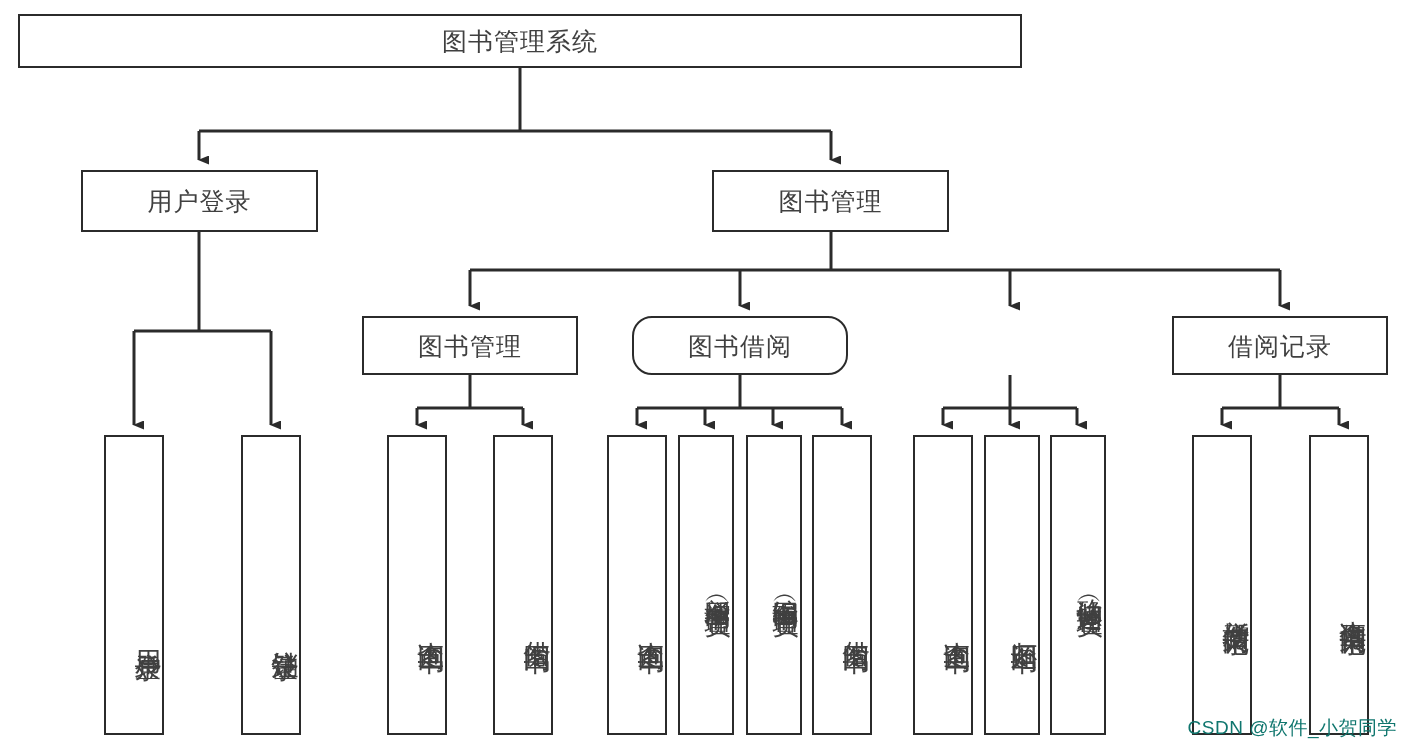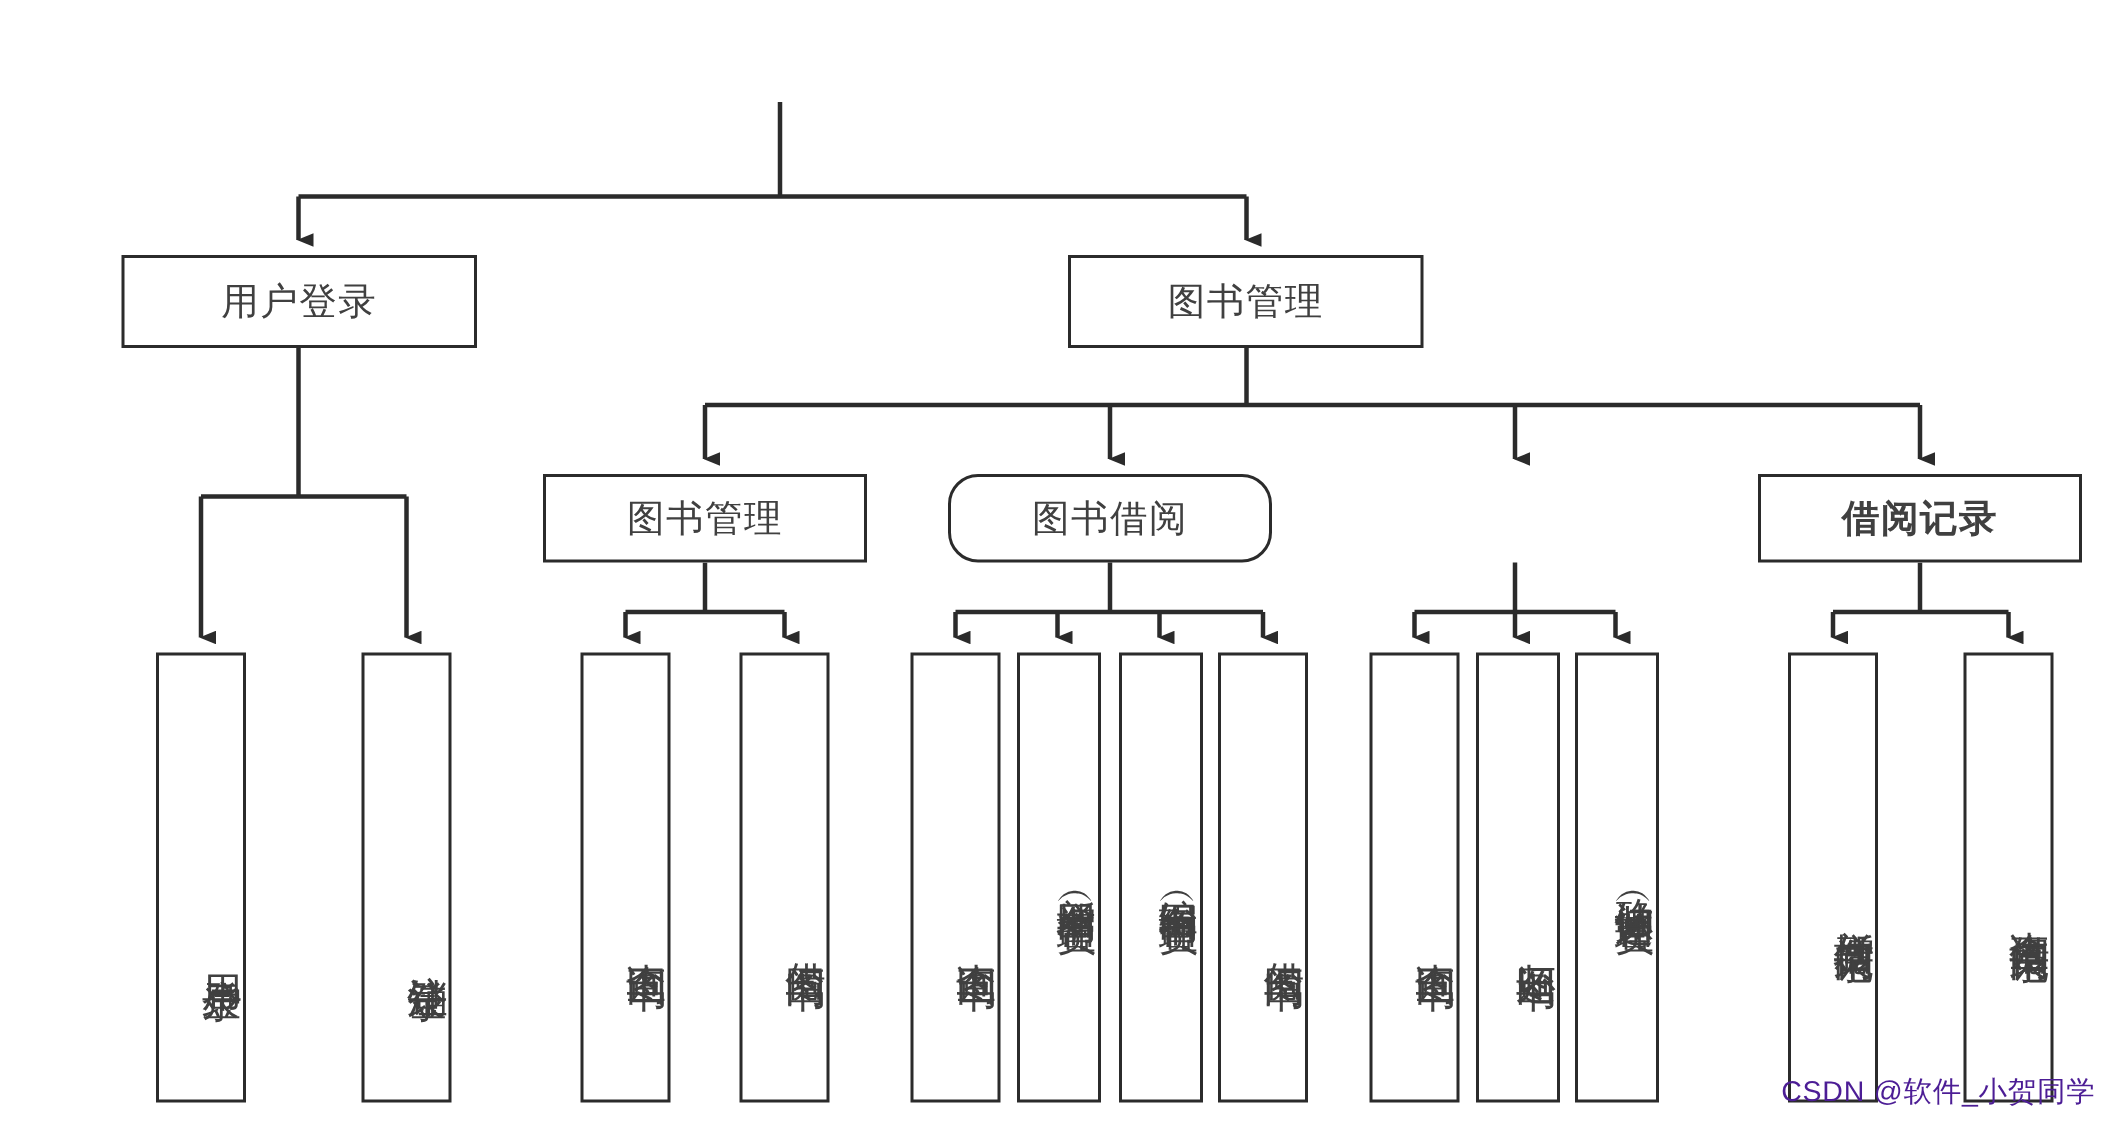--- a/index.html
+++ b/index.html
@@ -57,21 +57,21 @@
   }
   .node.vert.tall-text {
     font-size: 26px;
     padding-top: 6px;
   }
   .watermark {
     position: absolute;
     right: 8px;
     bottom: 6px;
     font-size: 19px;
-    color: #4c1d95;
+    color: #0f766e;
     z-index: 5;
     white-space: nowrap;
     letter-spacing: 0.5px;
   }
 </style>
 </head>
 <body>
 
 <div id="diagram-root">
 
@@ -118,27 +118,28 @@
       <path d="M1010,408 L1010,425" marker-end="url(#arrow)"></path>
       <path d="M1077,408 L1077,425" marker-end="url(#arrow)"></path>
 
       <path d="M1280,375 L1280,408"></path>
       <path d="M1222,408 L1339,408"></path>
       <path d="M1222,408 L1222,425" marker-end="url(#arrow)"></path>
       <path d="M1339,408 L1339,425" marker-end="url(#arrow)"></path>
     </g>
   </svg>
 
+  <div class="node horiz root" style="left:18px; top:14px; width:1004px; height:54px;">图书管理系统</div>
 
   <div class="node horiz" style="left:81px; top:170px; width:237px; height:62px;">用户登录</div>
   <div class="node horiz" style="left:712px; top:170px; width:237px; height:62px;">图书管理</div>
 
   <div class="node horiz" style="left:362px; top:316px; width:216px; height:59px;">图书管理</div>
   <div class="node horiz" style="left:632px; top:316px; width:216px; height:59px;border-radius:20px;">图书借阅</div>
-  <div class="node horiz" style="left:1172px; top:316px; width:216px; height:59px;font-weight:bold;">借阅记录</div>
+  <div class="node horiz" style="left:1172px; top:316px; width:216px; height:59px;">借阅记录</div>
 
   <div class="node vert" style="left:104px; top:435px; width:60px; height:300px; padding-top:96px;">用户登录</div>
   <div class="node vert" style="left:241px; top:435px; width:60px; height:300px; padding-top:96px;">注销登录</div>
 
   <div class="node vert" style="left:387px; top:435px; width:60px; height:300px; padding-top:78px;">查询图书</div>
   <div class="node vert" style="left:493px; top:435px; width:60px; height:300px; padding-top:78px;">借阅图书</div>
 
   <div class="node vert" style="left:607px; top:435px; width:60px; height:300px; padding-top:78px;">查询图书</div>
   <div class="node vert tall-text" style="left:678px; top:435px; width:56px; height:300px; padding-top:4px;">新增图书（管理员）</div>
   <div class="node vert tall-text" style="left:746px; top:435px; width:56px; height:300px; padding-top:4px;">编辑图书（管理员）</div>

